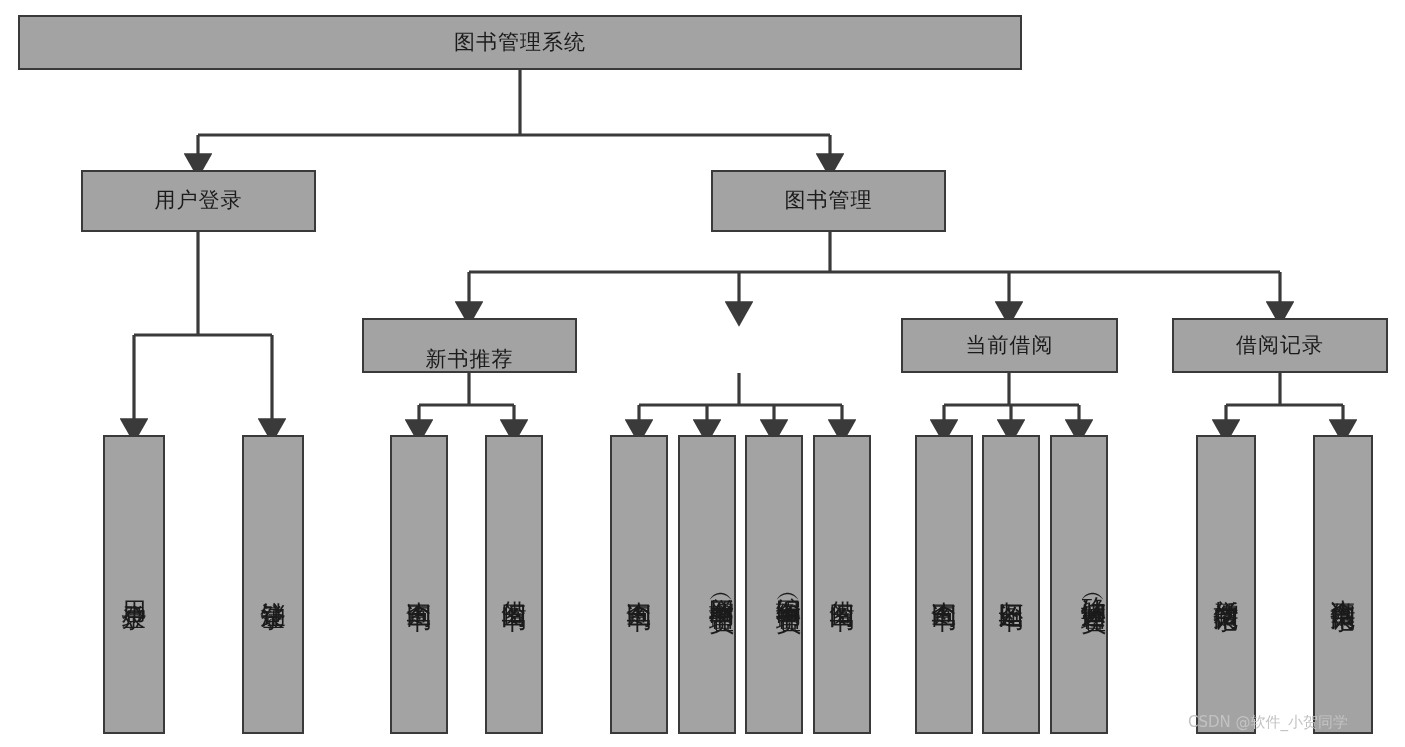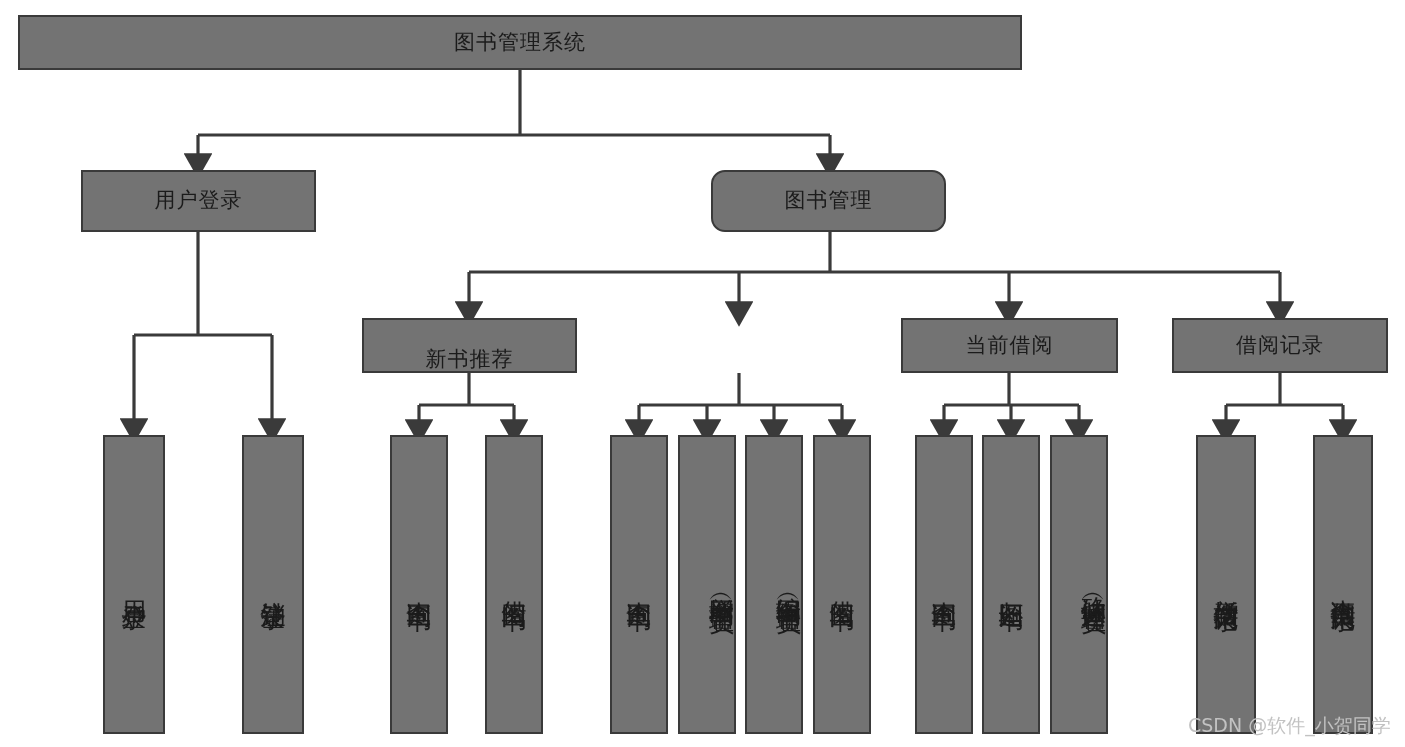--- a/index.html
+++ b/index.html
@@ -19,21 +19,21 @@
     position: absolute;
     left: 0;
     top: 0;
     width: 1405px;
     height: 747px;
     pointer-events: none;
   }
   .node {
     position: absolute;
     box-sizing: border-box;
-    background: #737373;
+    background: #a3a3a3;
     border: 2px solid #3a3a3a;
     display: flex;
     align-items: center;
     justify-content: center;
     color: #1b1b1b;
   }
   .node.horiz {
     font-size: 21px;
     letter-spacing: 1px;
     line-height: 1.1;
@@ -62,21 +62,21 @@
     padding-top: 2px;
   }
   .node.vert.midalign {
     align-items: center;
     padding-top: 0;
   }
   #watermark {
     position: absolute;
     left: 1188px;
     top: 713px;
-    font-size: 19px;
+    font-size: 15px;
     color: #c2c2c2;
     white-space: nowrap;
     font-family: "DejaVu Sans", "Liberation Sans", sans-serif;
   }
 </style>
 </head>
 <body>
 
 <div id="canvas">
 
@@ -130,21 +130,21 @@
     </g>
   </svg>
 
   <div class="node horiz root" style="left:18px; top:15px; width:1004px; height:55px;">
     <span>图书管理系统</span>
   </div>
 
   <div class="node horiz" style="left:81px; top:170px; width:235px; height:62px;">
     <span>用户登录</span>
   </div>
-  <div class="node horiz" style="left:711px; top:170px; width:235px; height:62px;border-radius:14px;">
+  <div class="node horiz" style="left:711px; top:170px; width:235px; height:62px;">
     <span>图书管理</span>
   </div>
 
   <div class="node horiz" style="left:362px; top:318px; width:215px; height:55px;align-items:flex-end;">
     <span>新书推荐</span>
   </div>
   <div class="node horiz" style="left:901px; top:318px; width:217px; height:55px;">
     <span>当前借阅</span>
   </div>
   <div class="node horiz" style="left:1172px; top:318px; width:216px; height:55px;">

